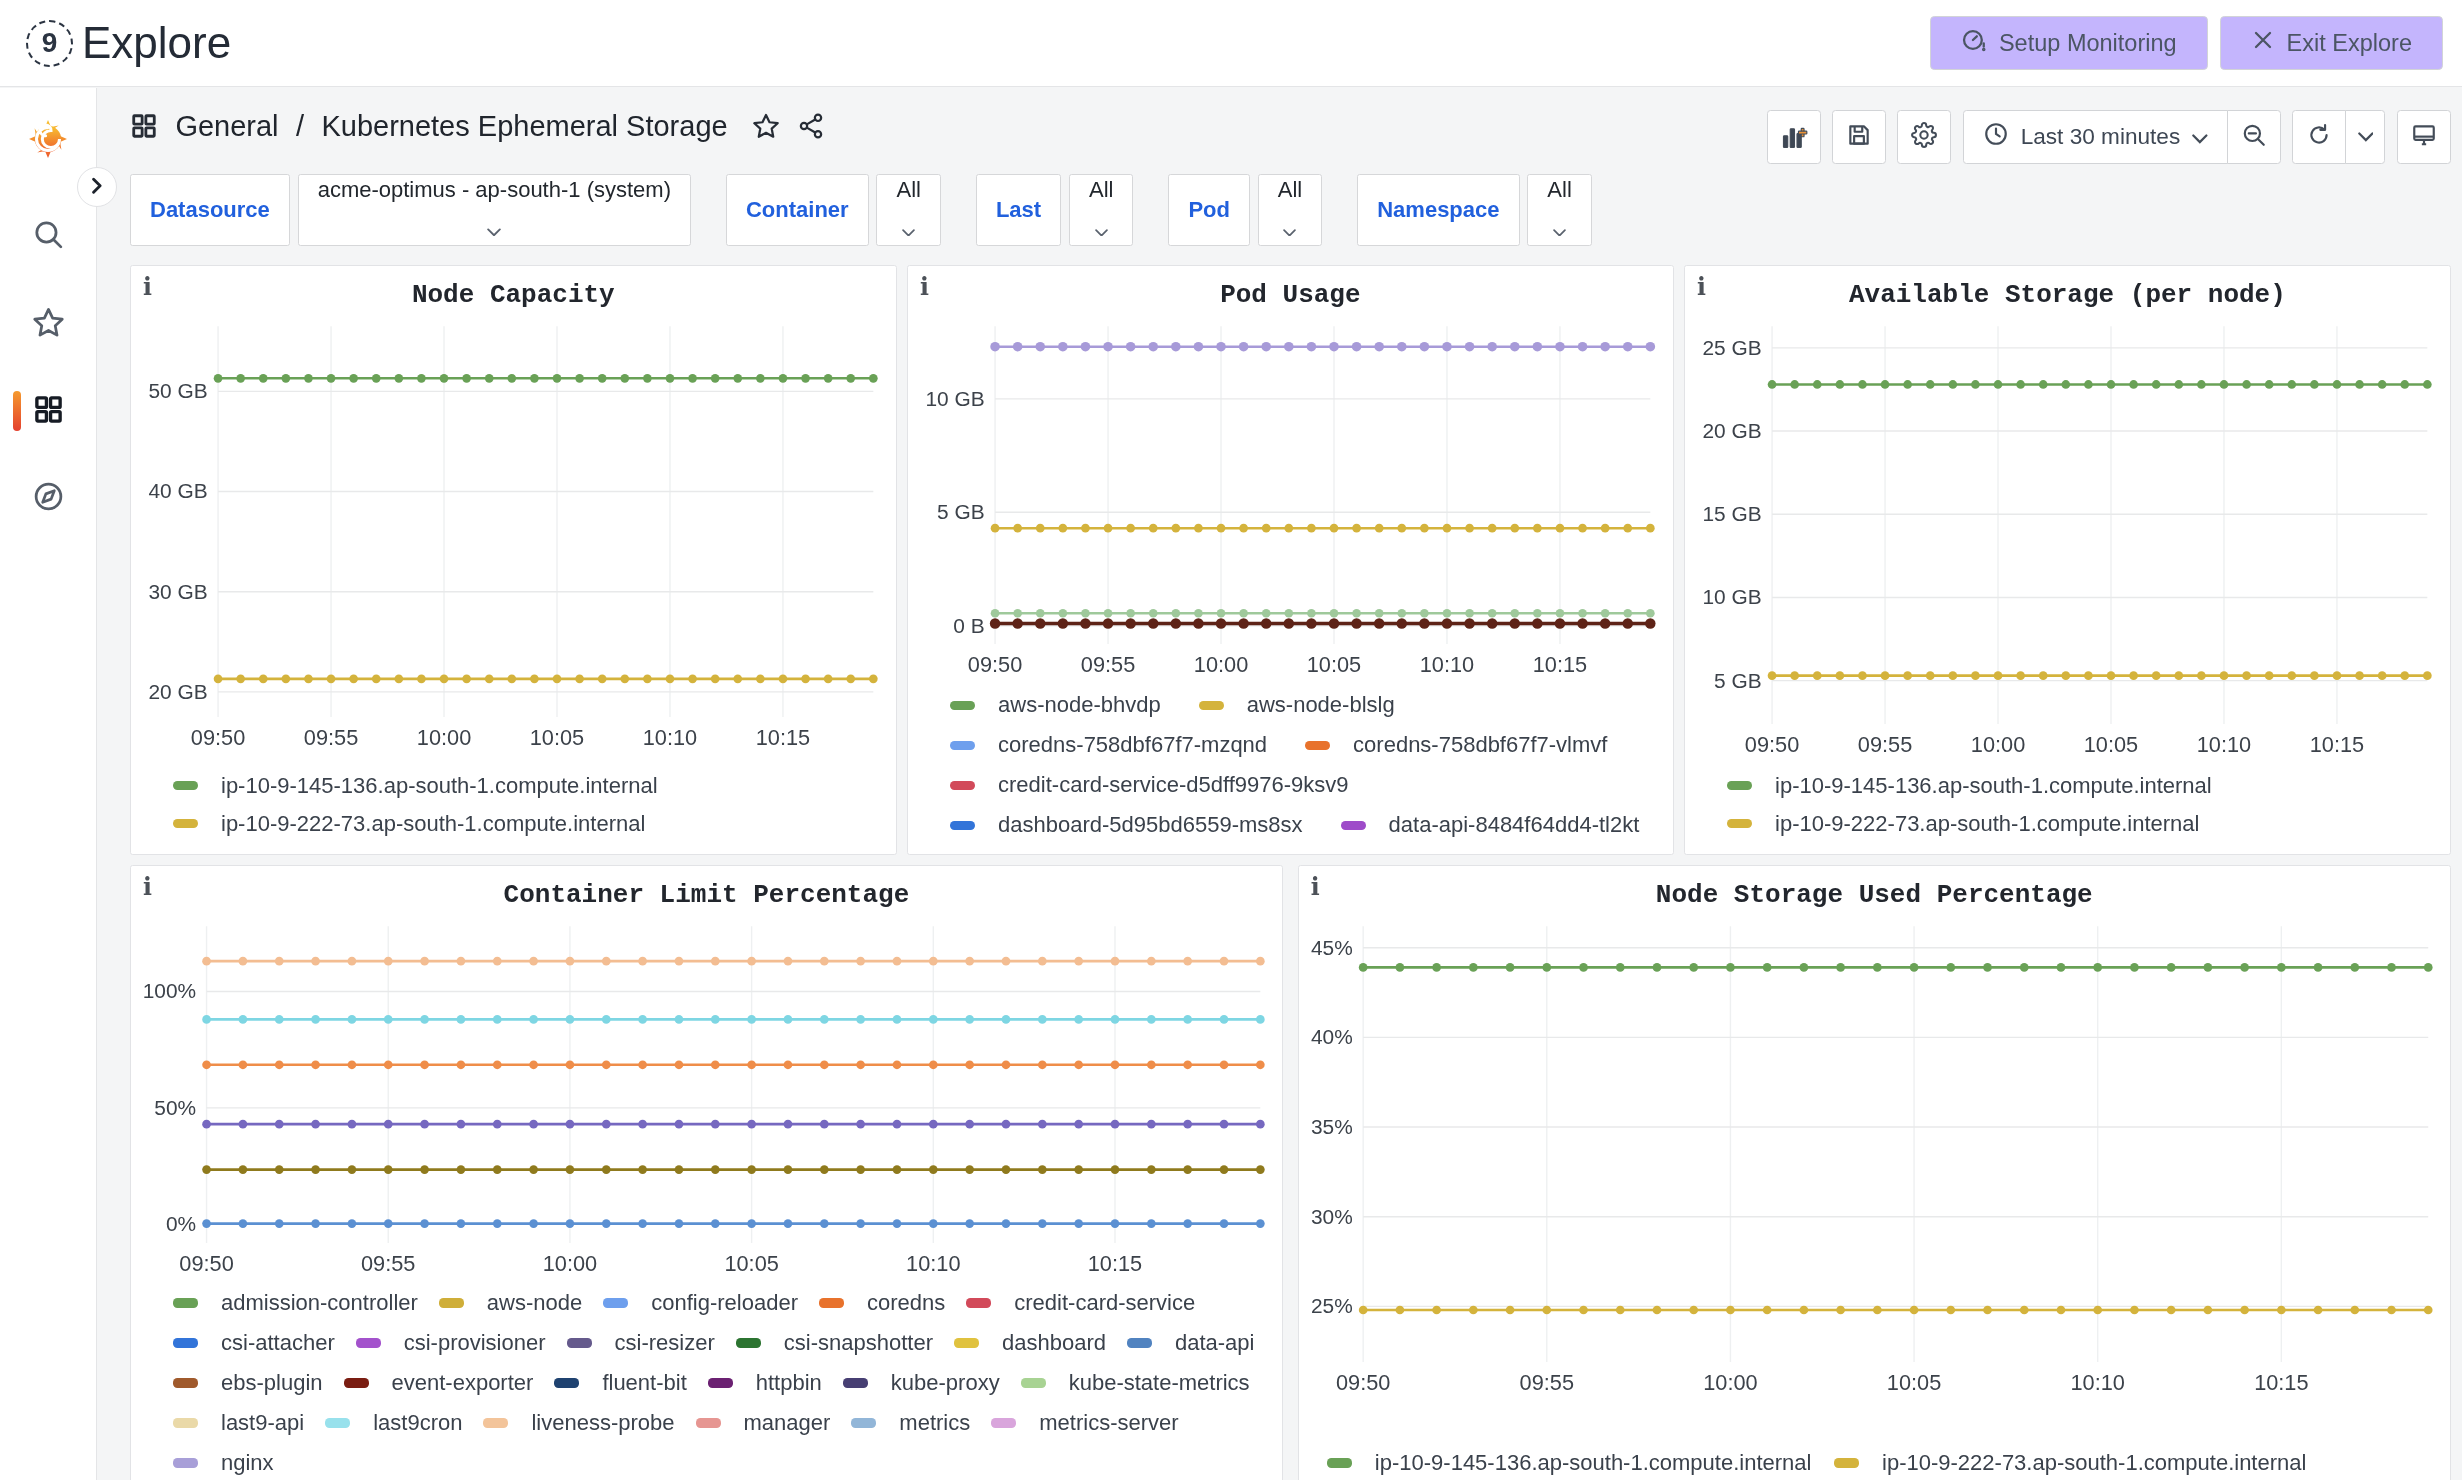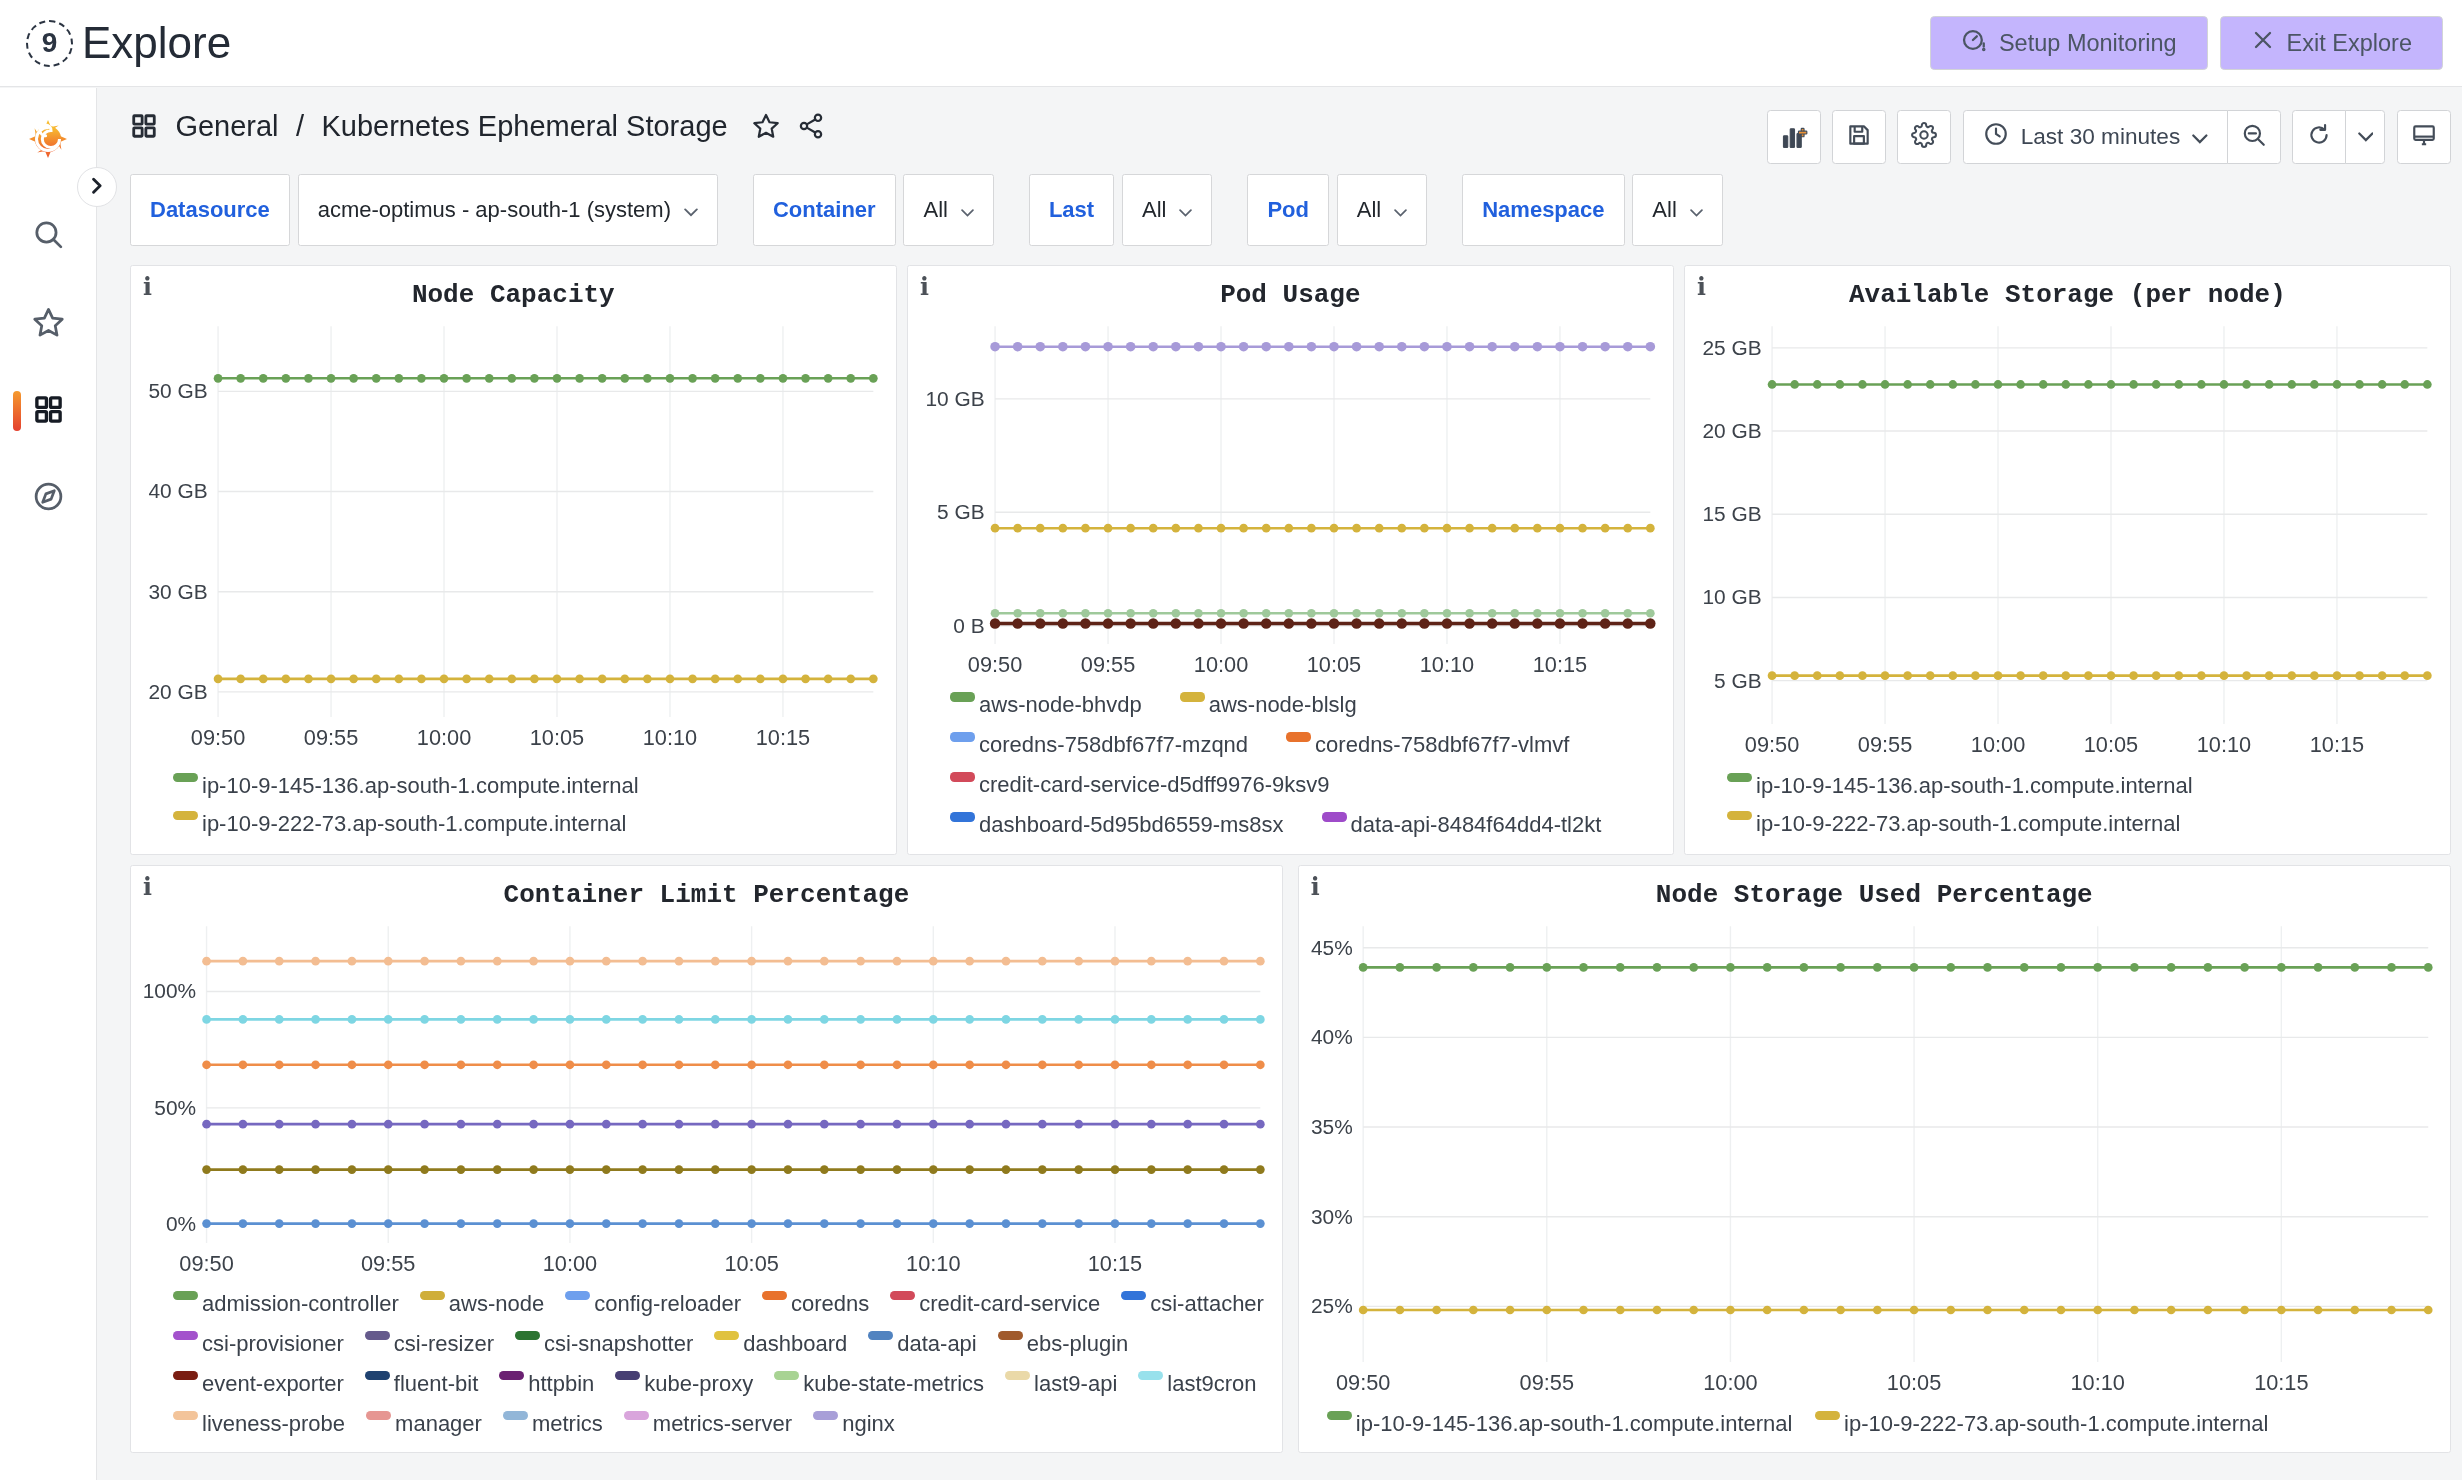--- a/index.html
+++ b/index.html
@@ -41,35 +41,35 @@
   .tgroup .tbtn + .tbtn { margin-left:-0.9px; border-top-left-radius:0; border-bottom-left-radius:0; }
   .tgroup .tbtn.lead { border-top-right-radius:0; border-bottom-right-radius:0; }
   .time-btn { gap:12px; padding:0 19px; font-size:22.6px; font-weight:500; color:#3e4754; }
   .caret-btn { min-width:40px; }
 
   
   .filter-row { margin-top:10.4px; display:flex; align-items:center; }
   .fgroup { display:flex; gap:7.8px; margin-right:35px; }
   .fbox { height:72px; background:#fff; border:0.9px solid #d6d7d9; border-radius:2.6px; display:flex; align-items:center; padding:0 19px; cursor:pointer; }
   .flabel { font-size:22px; font-weight:700; color:#2160dd; }
-  .fvalue { font-size:22px; color:#22272d; display:flex; align-items:center; gap:13px; }
+  .fvalue { font-size:22px; color:#22272d; display:flex; align-items:center; gap:13px;flex-direction:column; }
   .caret svg { stroke:#5a626e; }
 
   
   .panels-row1 { margin-top:19px; display:grid; grid-template-columns:repeat(3,1fr); gap:10.4px; height:579px; }
   .panels-row2 { margin-top:21px; display:grid; grid-template-columns:repeat(2,1fr); gap:15px; height:581px; }
   .panel { background:#fff; border:0.9px solid #e2e3e6; border-radius:2.6px; display:flex; flex-direction:column; padding:3.5px 7px 10.4px; position:relative; min-width:0; }
   .info-i { position:absolute; left:12px; top:7px; font-family:"DejaVu Serif", serif; font-style:normal; font-weight:700; font-size:23.5px; color:#4c5158; }
   .panel-title { text-align:center; font-size:26px; font-weight:600; color:#22262d; padding-top:10.4px; height:45px; flex:none;font-family:Liberation Mono, monospace; }
   .chart-area { flex:1 1 auto; min-height:0; }
   .legend { flex:none; color:#3a414b; }
   .legend-column { display:flex; flex-direction:column; gap:12px; padding:5.2px 8.7px 7px 35px; }
   .legend-wrap { display:flex; flex-wrap:wrap; align-items:center; padding:3.5px 8.7px 5.2px 35px; }
   .legend-row { display:flex; align-items:center; gap:22.6px; padding:5.2px 8.7px 5.2px 21px; }
-  .legend-item { display:flex; gap:4px; cursor:pointer; white-space:nowrap; }
+  .legend-item { display:flex; align-items:center; gap:23px; cursor:pointer; white-space:nowrap; }
   .legend-chip { width:25px; height:9.6px; border-radius:4.4px; flex:none; }
   .legend-label { font-size:22px; }
 </style>
 </head>
 <body>
 
 <div class="topbar">
   <div class="logo9">
       <span>9</span>
     </div>

